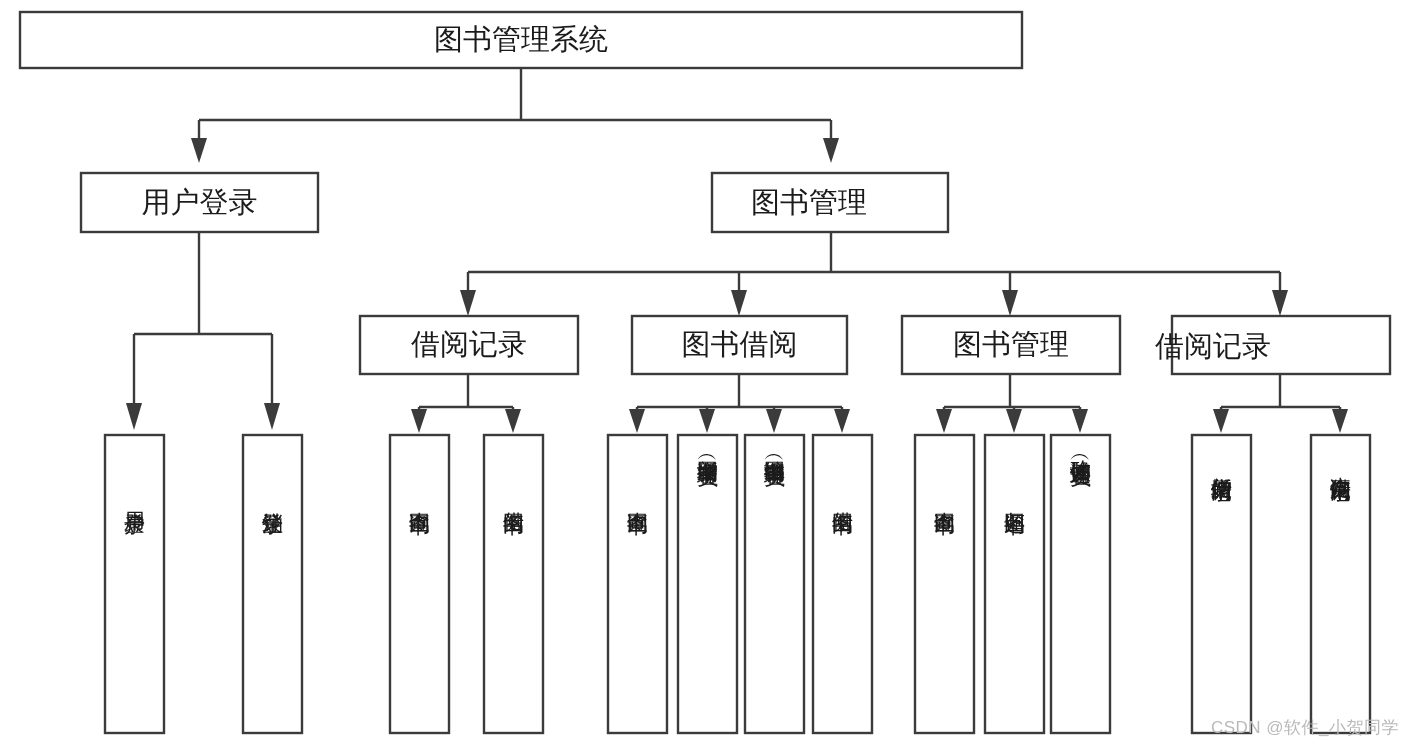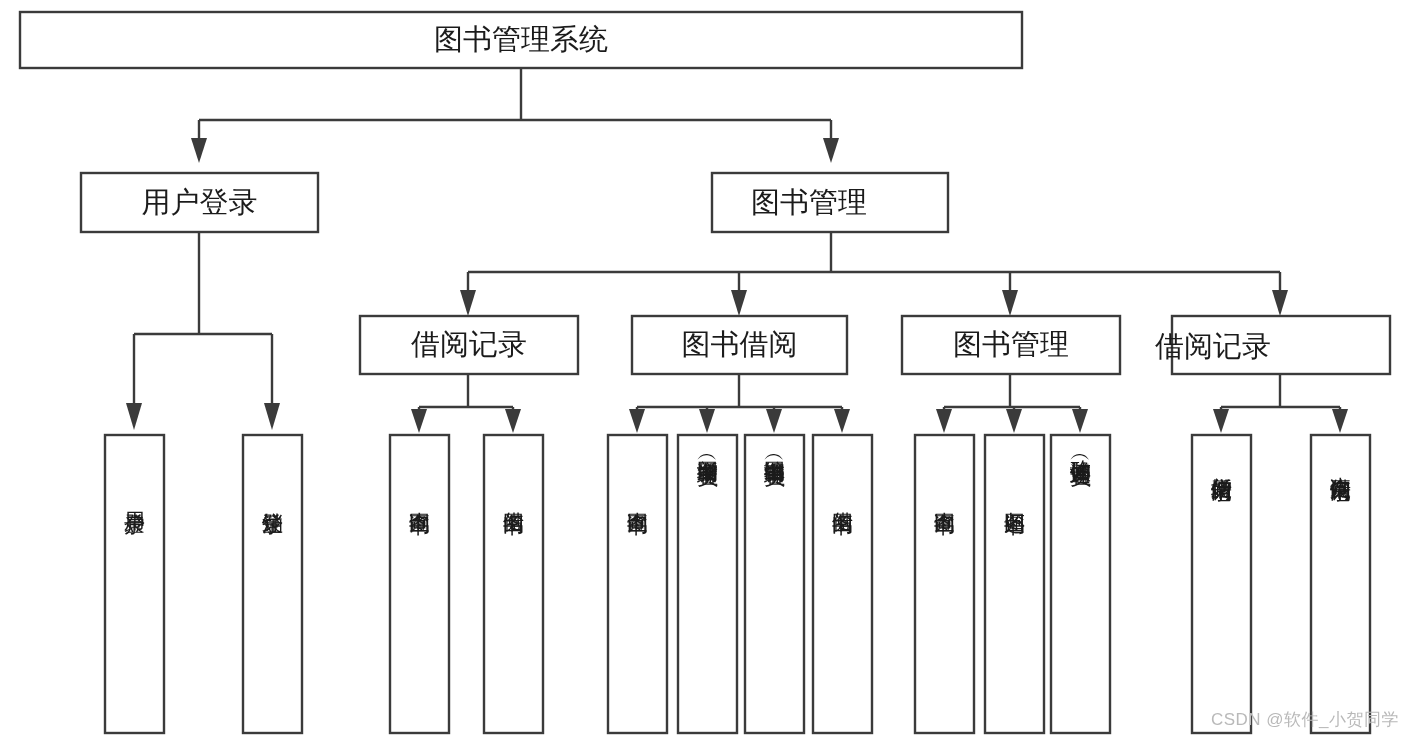--- a/index.html
+++ b/index.html
@@ -67,21 +67,21 @@
   }
   .hlabel-text {
     font-family: "Liberation Sans", "DejaVu Sans", sans-serif;
     font-size: 29px;
     color: #1b1b1b;
     white-space: nowrap;
   }
   #watermark {
     position: absolute;
     right: 6px;
-    bottom: 16px;
+    bottom: 8px;
     font-family: "Liberation Sans", "DejaVu Sans", sans-serif;
     font-size: 17px;
     color: #b9b9b9;
     letter-spacing: 0.5px;
     white-space: nowrap;
     margin-top: 32px;
   }
 </style>
 </head>
 <body>

